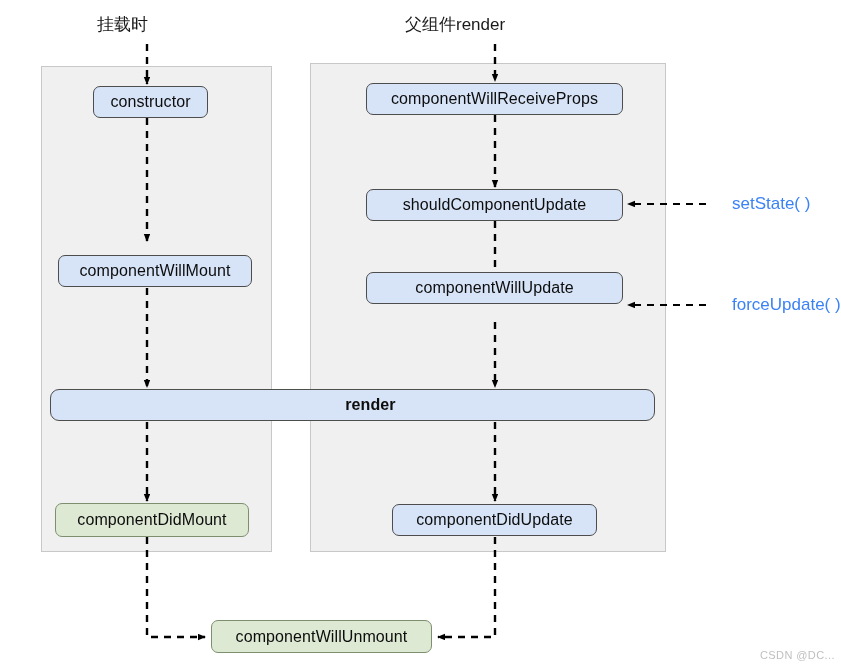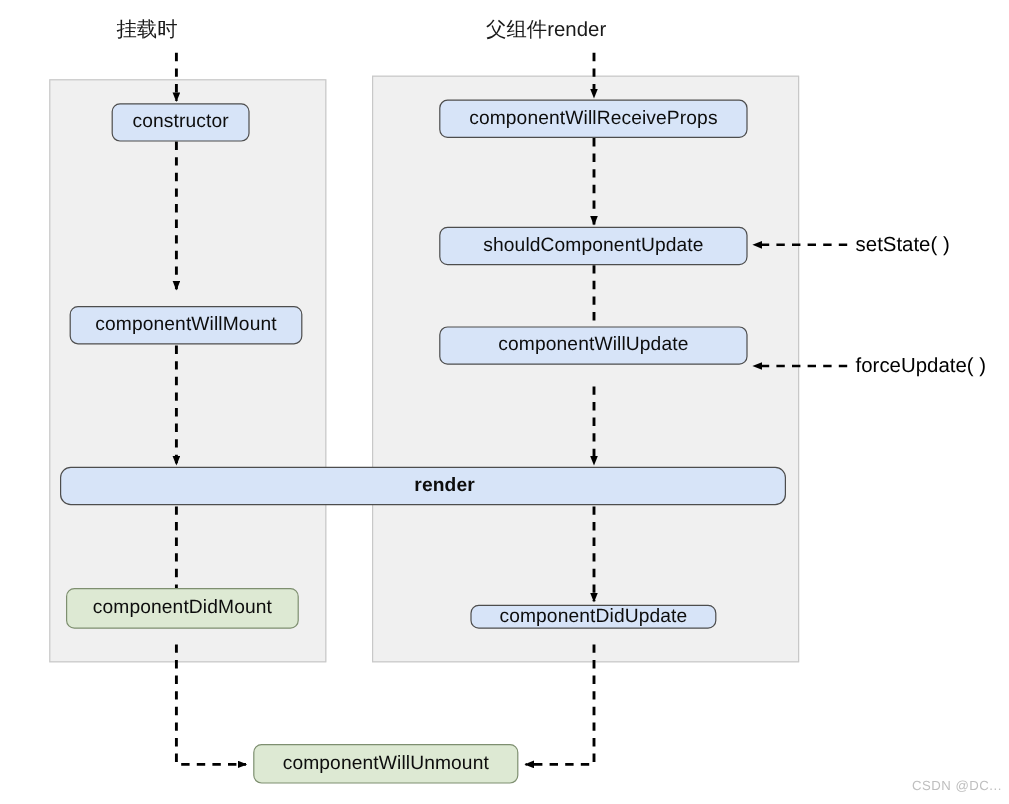--- a/index.html
+++ b/index.html
@@ -64,23 +64,24 @@
   .node.render-bar {
     background: #d7e4f8;
     border: 1.6px solid #4d4d4d;
     font-weight: bold;
     border-radius: 9px;
     padding-left: 36px;
   }
   .side-label {
     position: absolute;
     font-size: 17px;
-    color: #000000;
+    color: #3b82f6;
     white-space: nowrap;
     line-height: 20px;
+    margin-left: 19px;
   }
   .watermark {
     position: absolute;
     font-size: 11px;
     color: #bfbfbf;
     white-space: nowrap;
     letter-spacing: 0.4px;
   }
 </style>
 </head>
@@ -118,29 +119,29 @@
     <path d="M495,537 L495,637 L438,637" fill="none" stroke="#000" stroke-width="2.4" stroke-dasharray="7,6" marker-end="url(#arrowhead)"></path>
   </svg>
 
   <div class="phase-label" style="left:97px; top:14px; width:100px;">挂载时</div>
   <div class="phase-label" style="left:405px; top:14px; width:180px;">父组件render</div>
 
   <div class="node blue" style="left:93px; top:86px; width:115px; height:32px;">constructor</div>
 
   <div class="node blue" style="left:58px; top:243px; width:194px; height:32px;margin-top:12px;">componentWillMount</div>
 
-  <div class="node green" style="left:55px; top:490px; width:194px; height:34px;">componentDidMount</div>
+  <div class="node green" style="left:55px; top:503px; width:194px; height:34px;">componentDidMount</div>
 
   <div class="node blue" style="left:366px; top:83px; width:257px; height:32px;">componentWillReceiveProps</div>
 
   <div class="node blue" style="left:366px; top:189px; width:257px; height:32px;">shouldComponentUpdate</div>
 
   <div class="node blue" style="left:366px; top:272px; width:257px; height:32px;">componentWillUpdate</div>
 
-  <div class="node blue" style="left:392px; top:504px; width:205px; height:20px;">componentDidUpdate</div>
+  <div class="node blue" style="left:392px; top:504px; width:205px; height:32px;">componentDidUpdate</div>
 
   <div class="node render-bar" style="left:50px; top:389px; width:605px; height:32px;">render</div>
 
   <div class="node green" style="left:211px; top:620px; width:221px; height:33px;">componentWillUnmount</div>
 
   <div class="side-label" style="left:713px; top:194px;">setState( )</div>
 
   <div class="side-label" style="left:713px; top:295px;">forceUpdate( )</div>
 
   <div class="watermark" style="left:760px; top:649px;">CSDN @DC...</div>

